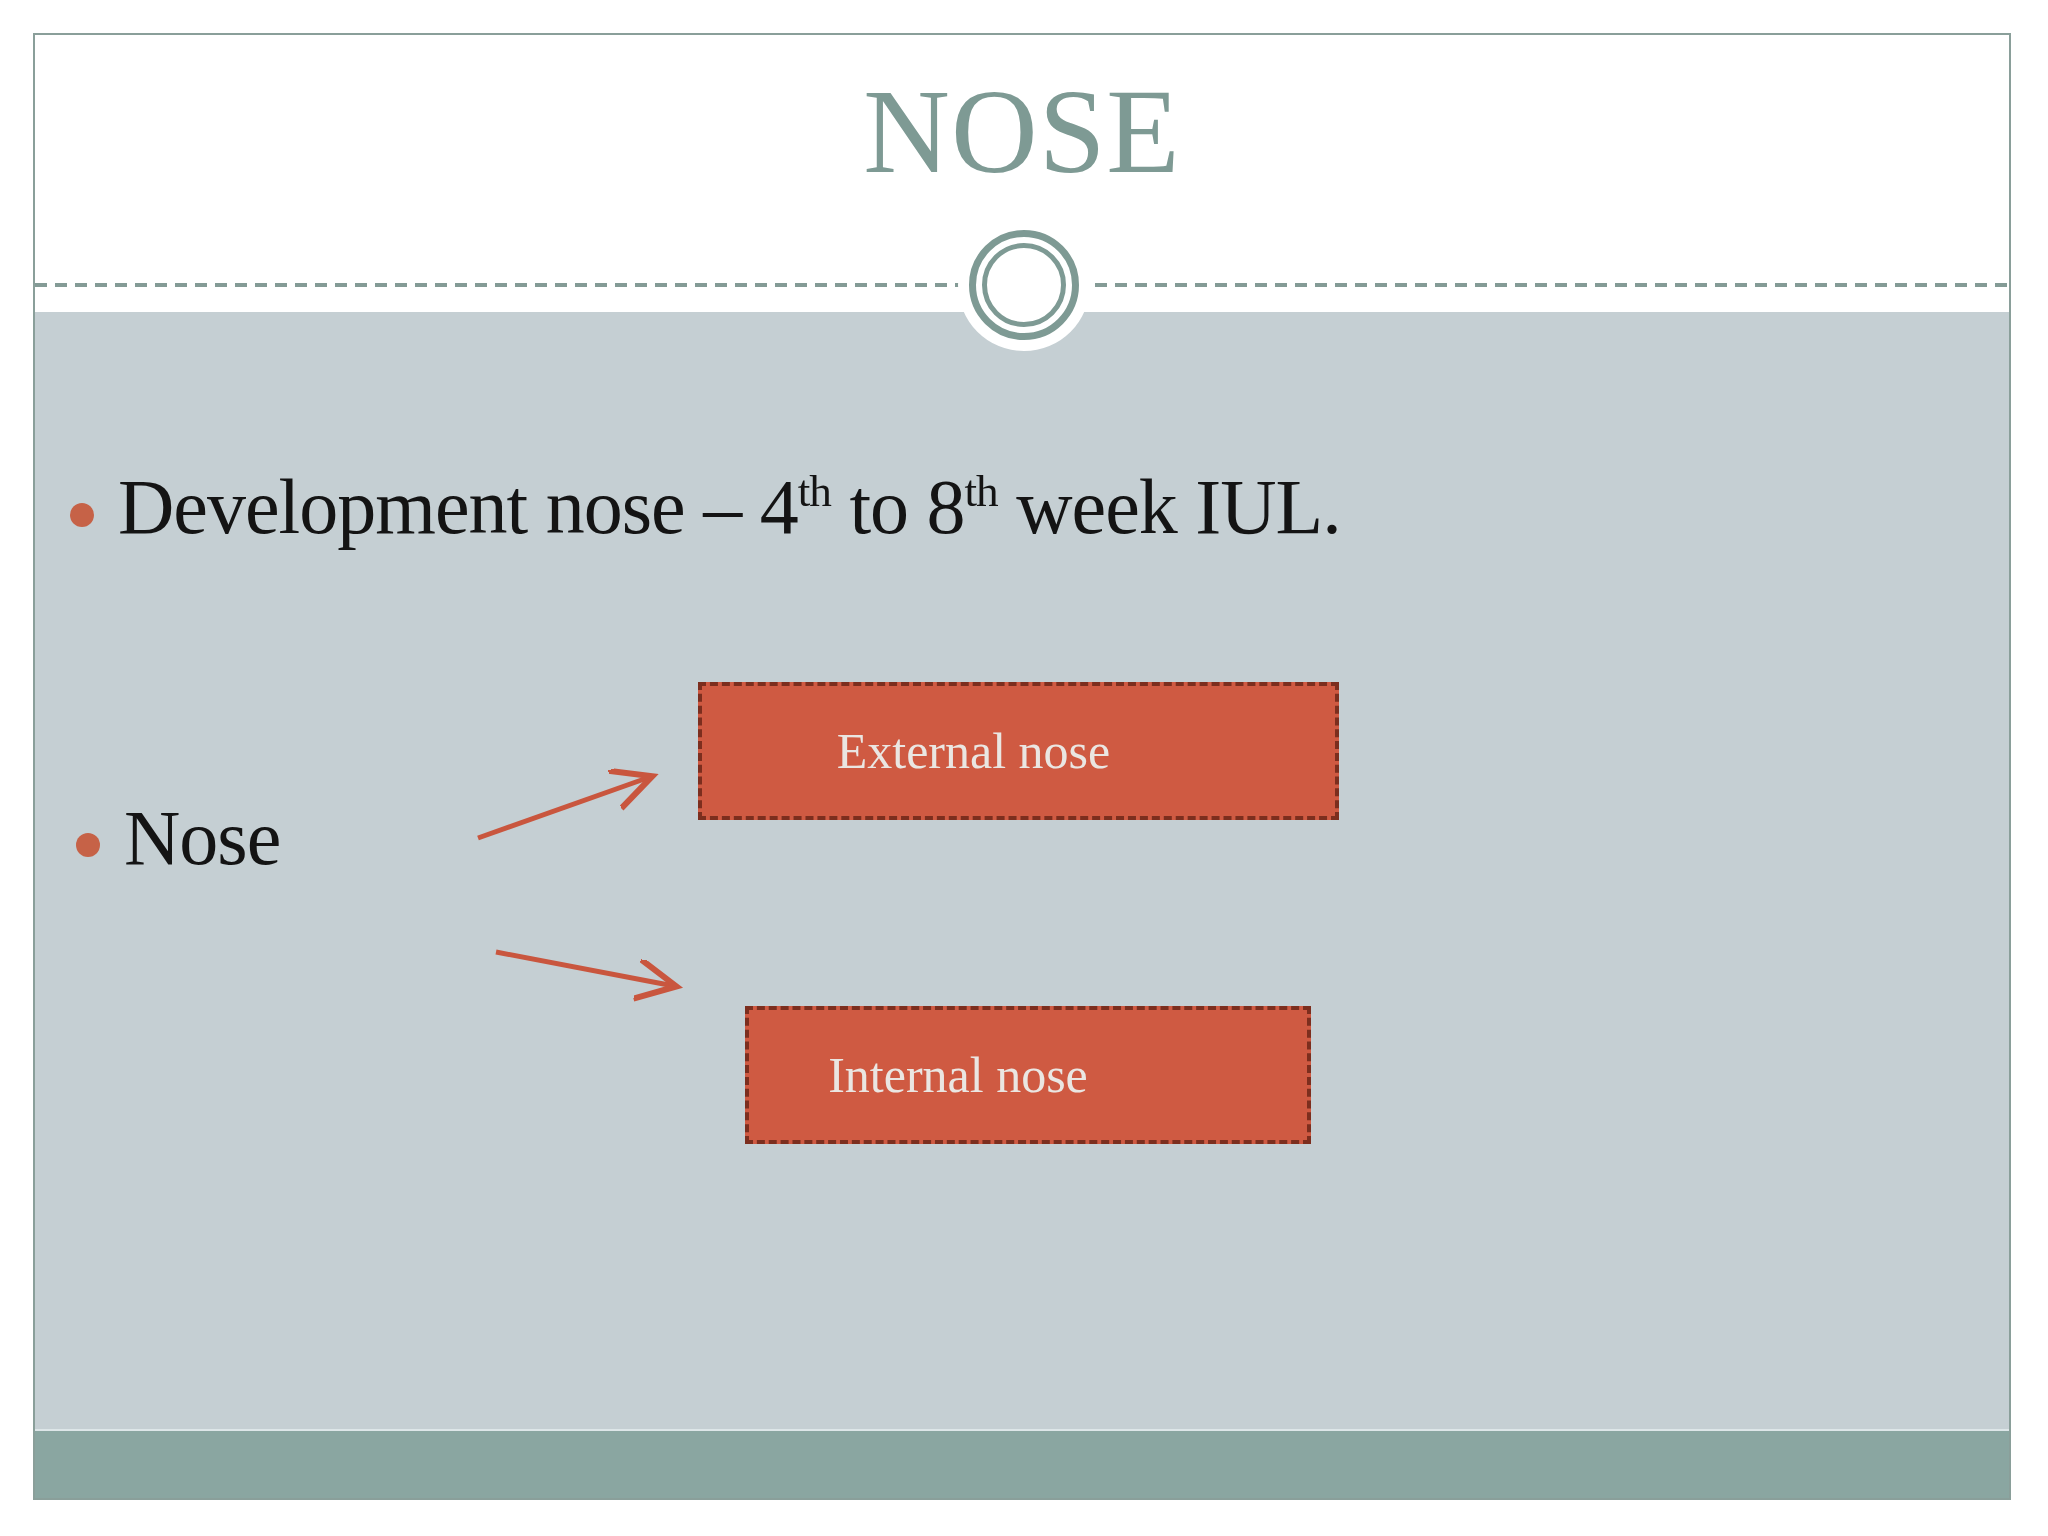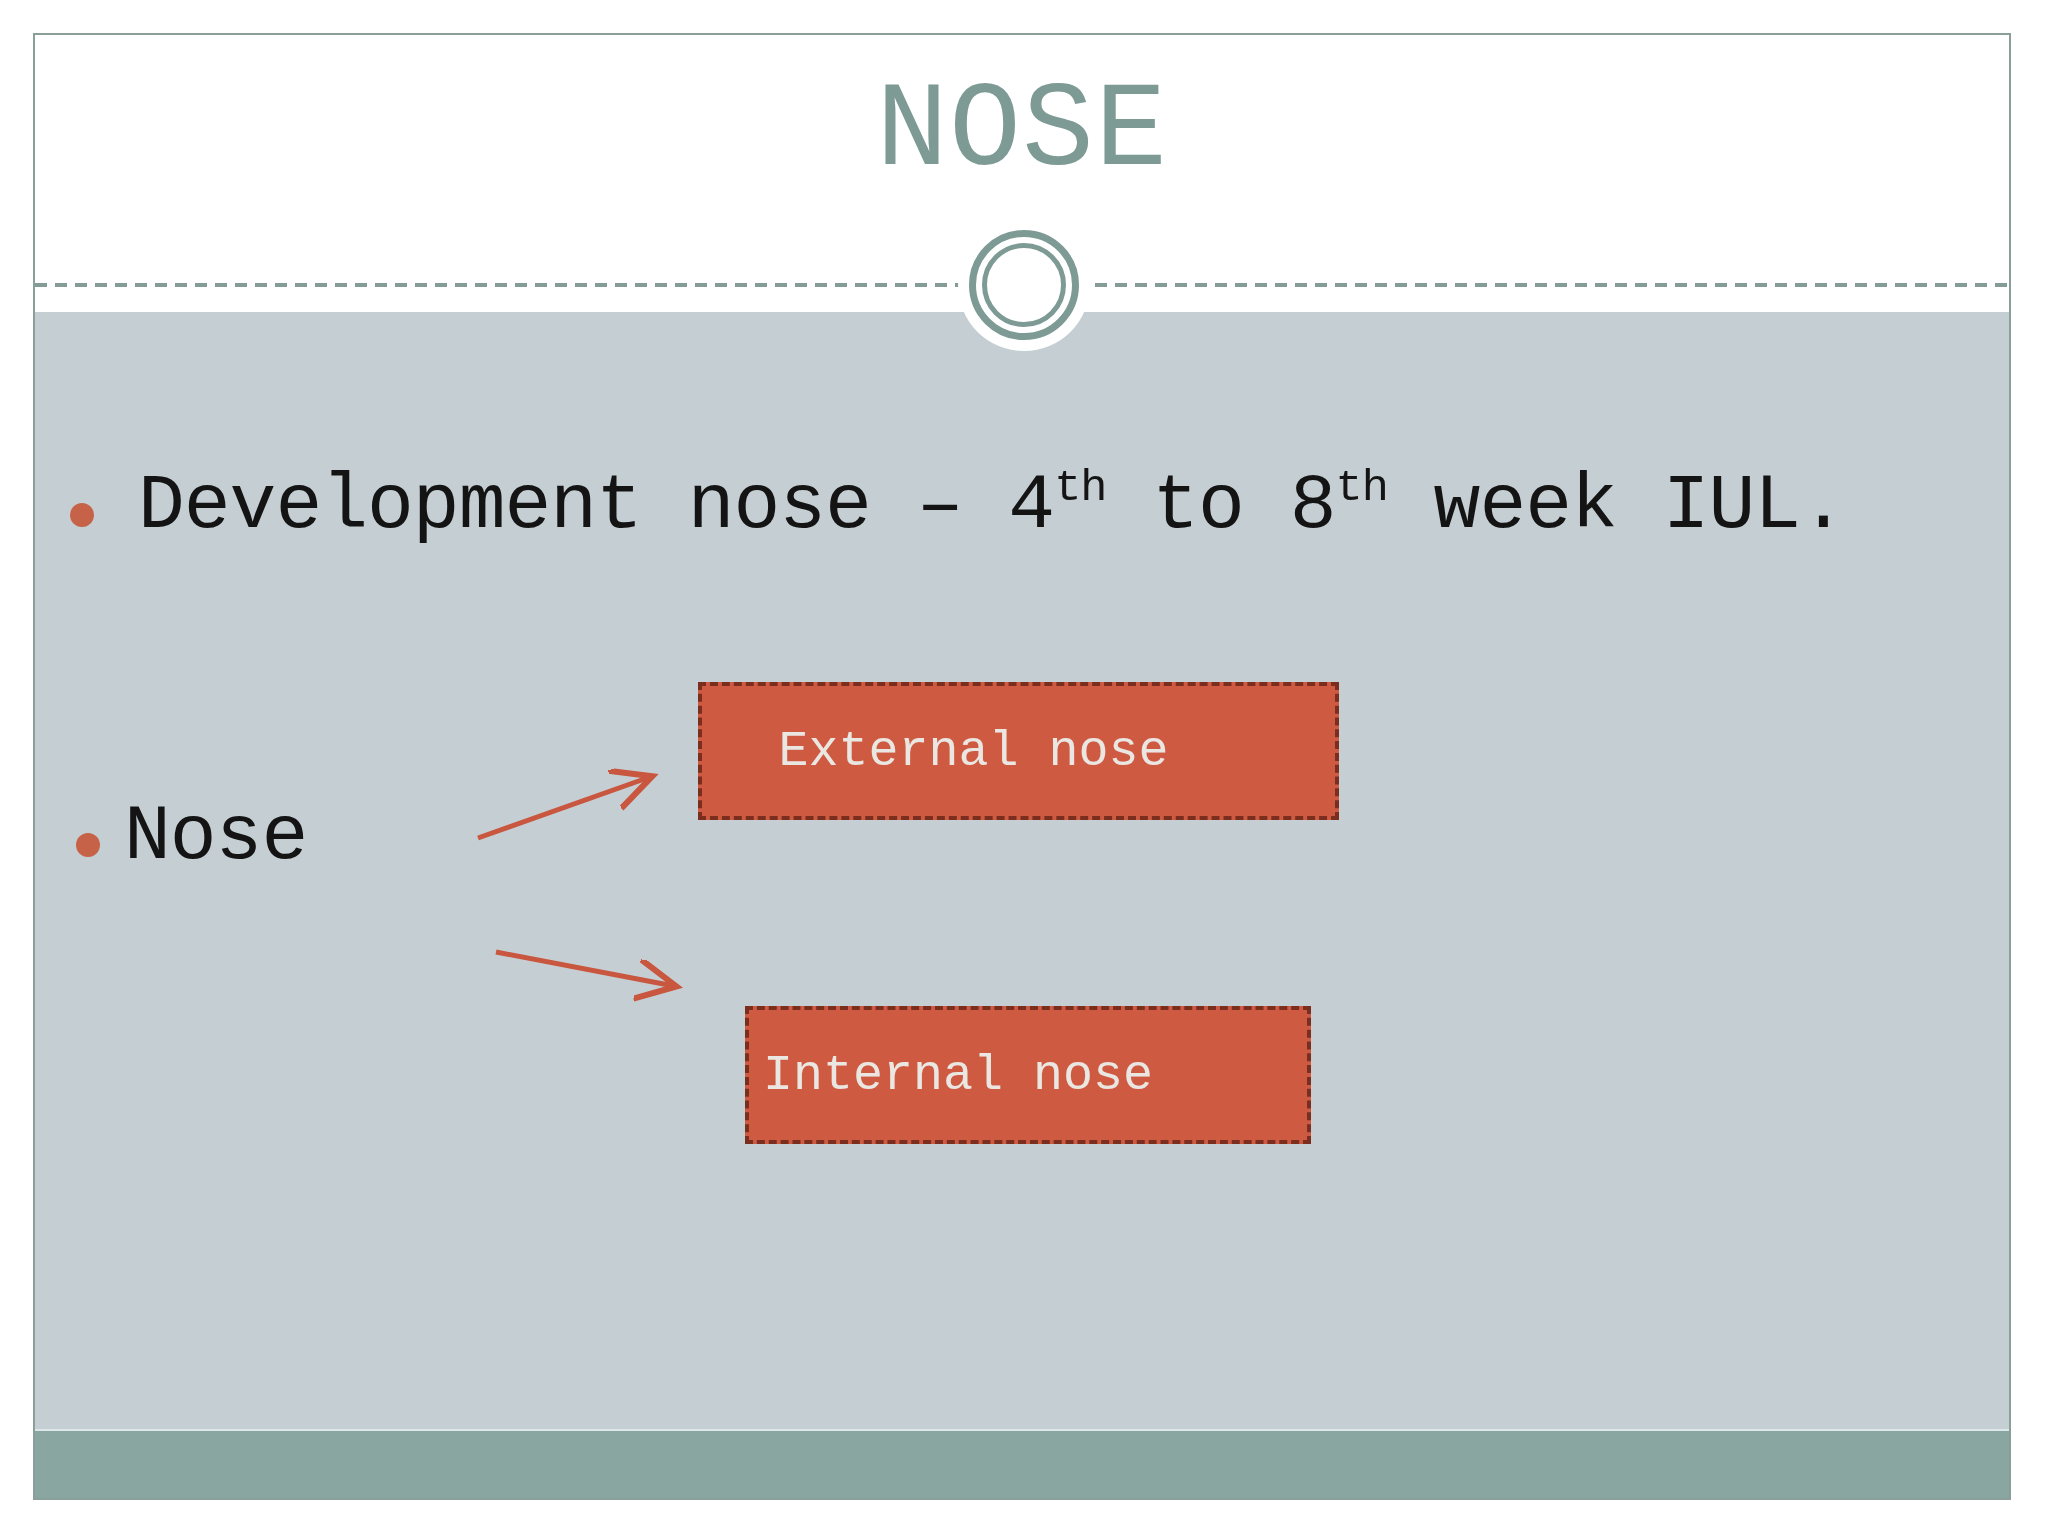--- a/index.html
+++ b/index.html
@@ -2,21 +2,21 @@
 <html><head>
 <meta charset="utf-8">
 <style>
   html, body { margin: 0; padding: 0; background: #ffffff; }
   #page {
     position: relative;
     width: 2048px;
     height: 1536px;
     overflow: hidden;
     background: #ffffff;
-    font-family: Liberation Mono, monospace;
+    font-family: Liberation Serif, serif;
   }
   
   .frame {
     position: absolute;
     left: 33px; top: 33px;
     width: 1978px; height: 1467px;
     border: 2px solid #8a9f9a;
     box-sizing: border-box;
     background: transparent;
     z-index: 4;
@@ -106,21 +106,21 @@
     color: #141414;
     letter-spacing: -1px;
     white-space: nowrap;
     z-index: 2;
   }
   .bullet-text sup {
     font-size: 58%;
     vertical-align: super;
     line-height: 0;
   }
-  .text-1 { left: 118px; top: 464px; margin-left: 20px; }
+  .text-1 { left: 118px; top: 464px; }
   .text-2 { left: 124px; top: 795px; }
   
   .shape-box {
     position: absolute;
     background: #cf5a42;
     border: 4px dashed #7c2e1e;
     box-sizing: border-box;
     display: flex;
     align-items: center;
     justify-content: center;

